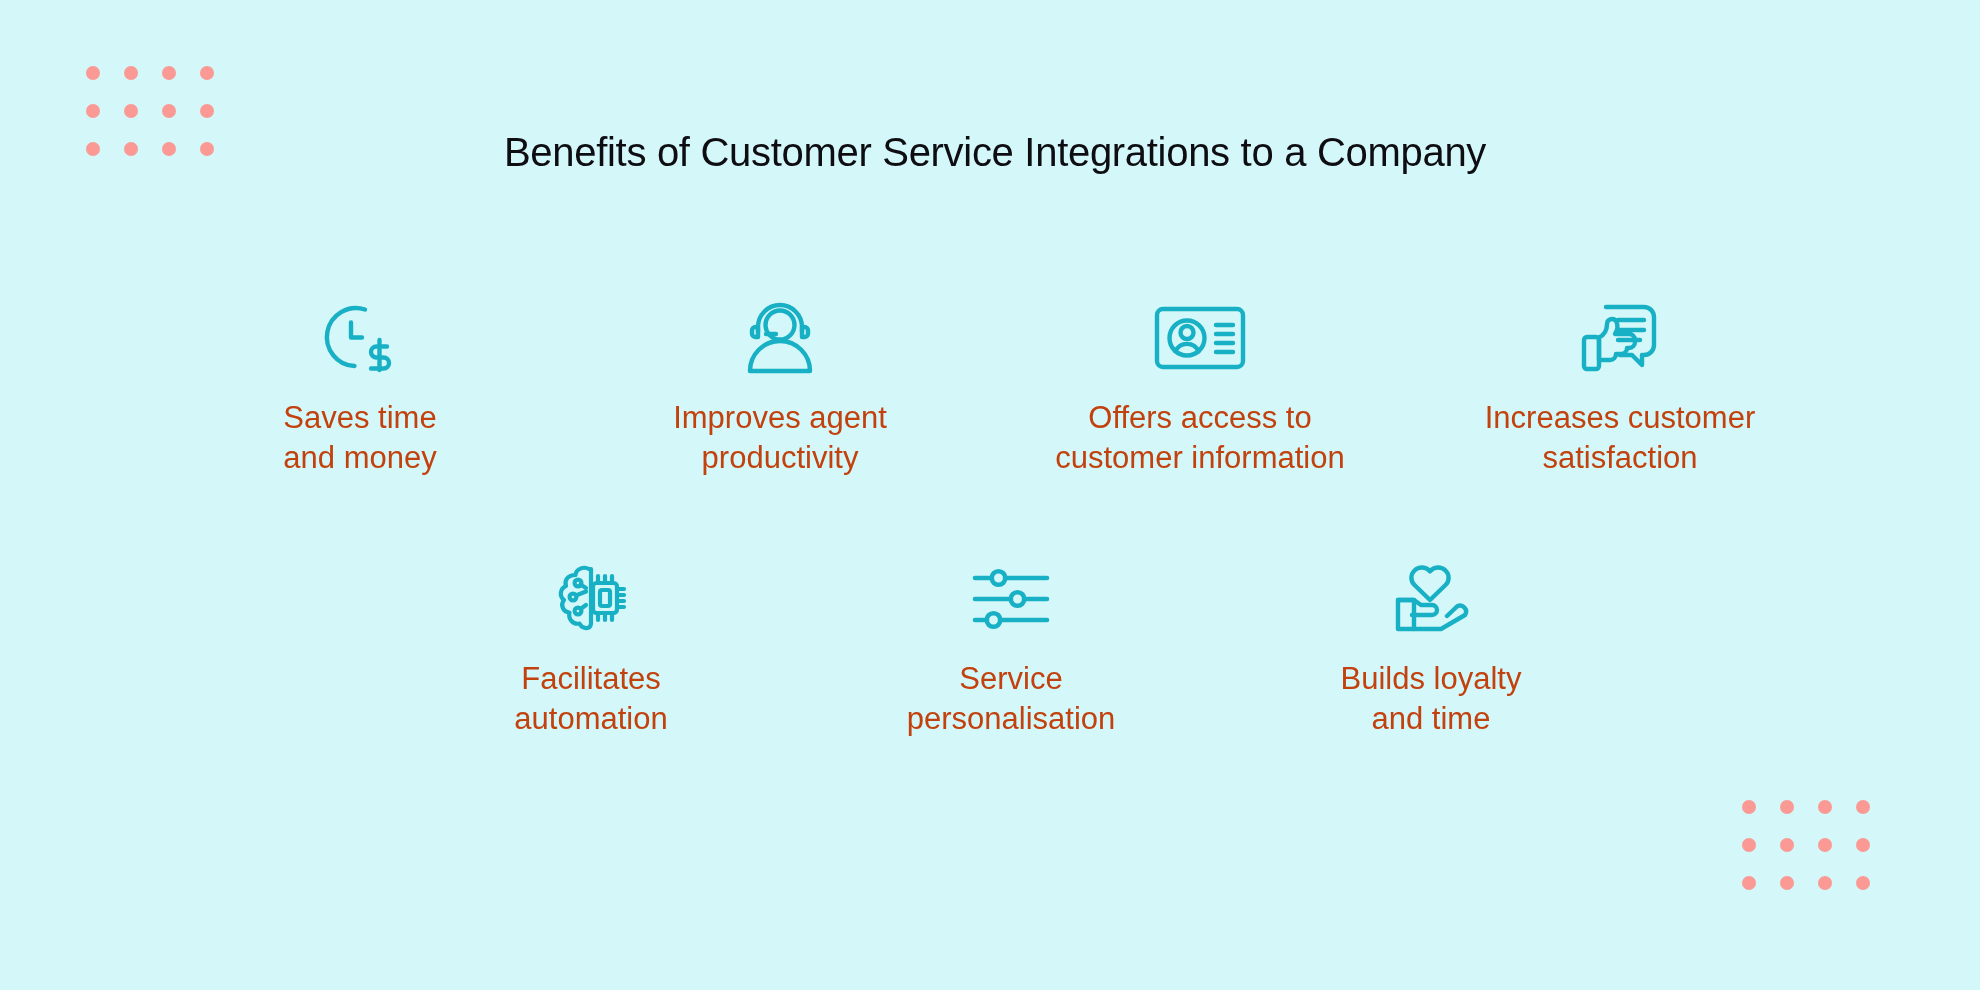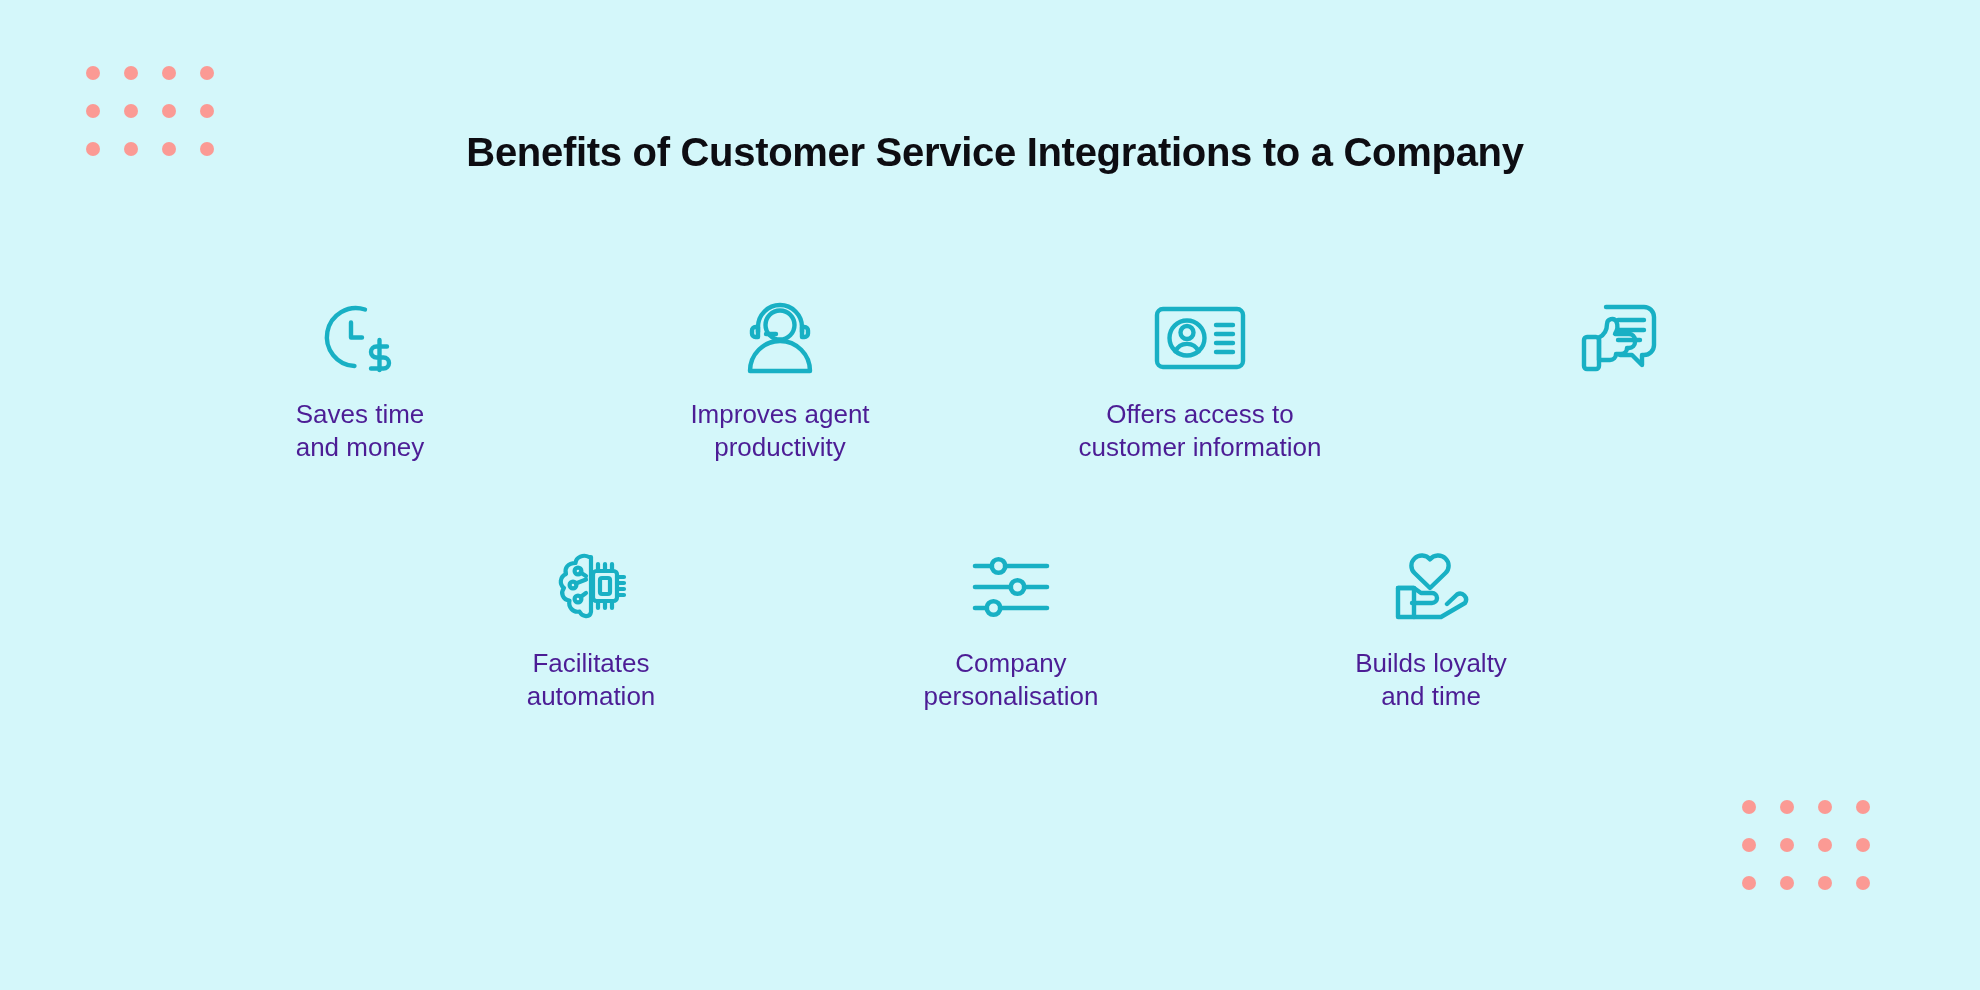--- a/index.html
+++ b/index.html
@@ -35,21 +35,21 @@
     position: absolute;
     left: 0;
     top: 128px;
     width: 1980px;
     text-align: center;
     padding-left: 10px;
   }
   .page-title {
     font-family: "Liberation Sans", sans-serif;
     font-size: 40px;
-    font-weight: 700;
+    font-weight: 400;
     letter-spacing: -0.3px;
     color: #0d0d12;
     line-height: 1.2;
   }
 
   
   .benefits {
     position: absolute;
     left: 0;
     top: 300px;
@@ -76,23 +76,23 @@
     display: flex;
     align-items: center;
     justify-content: center;
     margin-bottom: 22px;
   }
   .benefit-icon svg {
     display: block;
   }
   .benefit-label {
     font-family: "Liberation Sans", sans-serif;
-    font-size: 26px;
+    font-size: 31px;
     font-weight: 500;
-    color: #4c1d95;
+    color: #c2410c;
     line-height: 1.28;
     max-width: 360px;
     white-space: pre-line;
   }
 </style>
 </head>
 <body>
 
 <div class="dot-grid" id="dots-top-left">
   <span class="dot"></span>
@@ -161,20 +161,22 @@
 
     <div class="benefit">
       <div class="benefit-icon">
         <svg width="80" height="74" viewBox="0 0 80 74" fill="none" stroke="#18b0c4" stroke-width="4.4" stroke-linecap="round" stroke-linejoin="round">
           <path d="M26 6h38a10 10 0 0 1 10 10v28a10 10 0 0 1-10 10h-2v10l-10-10H40"></path>
           <path d="M38 19h26M38 29h26M38 39h22"></path>
           <path d="M19 36.5c5-2.5 8-7.5 8-13.5a5 5 0 0 1 9.5-2.2c1.6 3.6.6 8.8-1.5 12.2h14a6 6 0 0 1 6 6v2a6 6 0 0 1-6 6H47a6 6 0 0 1-6 6h-5a6 6 0 0 1-6 6H19z"></path>
           <rect x="4" y="36" width="15" height="32" rx="3"></rect>
         </svg>
       </div>
+      <div class="benefit-label">Increases customer
+satisfaction</div>
     </div>
 
   </div>
 
   <div class="row row-2">
 
     <div class="benefit">
       <div class="benefit-icon">
         <svg width="76" height="76" viewBox="0 0 76 76" fill="none" stroke="#18b0c4" stroke-width="4.2" stroke-linecap="round" stroke-linejoin="round">
           <path d="M36 8c-5.5-3-13 0-13.5 6C15 14 11 19 13 25 7 27.5 6 35 11 39c-4 5-1 12 5.5 12.5C15 58 20 64 26.5 62.5 29 68 37 69 38 63V8z"></path>
@@ -196,21 +198,21 @@
       <div class="benefit-icon">
         <svg width="80" height="62" viewBox="0 0 80 62" fill="none" stroke="#18b0c4" stroke-width="4.6" stroke-linecap="round" stroke-linejoin="round">
           <path d="M4 10h17M34 10h42"></path>
           <circle cx="27.5" cy="10" r="6.8"></circle>
           <path d="M4 31h36M53 31h23"></path>
           <circle cx="46.5" cy="31" r="6.8"></circle>
           <path d="M4 52h12M29 52h47"></path>
           <circle cx="22.5" cy="52" r="6.8"></circle>
         </svg>
       </div>
-      <div class="benefit-label">Company
+      <div class="benefit-label">Service
 personalisation</div>
     </div>
 
     <div class="benefit">
       <div class="benefit-icon">
         <svg width="78" height="74" viewBox="0 0 78 74" fill="none" stroke="#18b0c4" stroke-width="4.4" stroke-linecap="round" stroke-linejoin="round">
           <path d="M38 38 22.5 23a10 10 0 0 1 0-14.5 10.5 10.5 0 0 1 15.5.8 10.5 10.5 0 0 1 15.5-.8 10 10 0 0 1 0 14.5z"></path>
           <path d="M20 53h20a5 5 0 0 0 0-10H29l-7-5H6"></path>
           <path d="M22 67h27l24-14a6 6 0 0 0-8-8.5L55 54"></path>
           <path d="M6 67h16V38H6z"></path>

